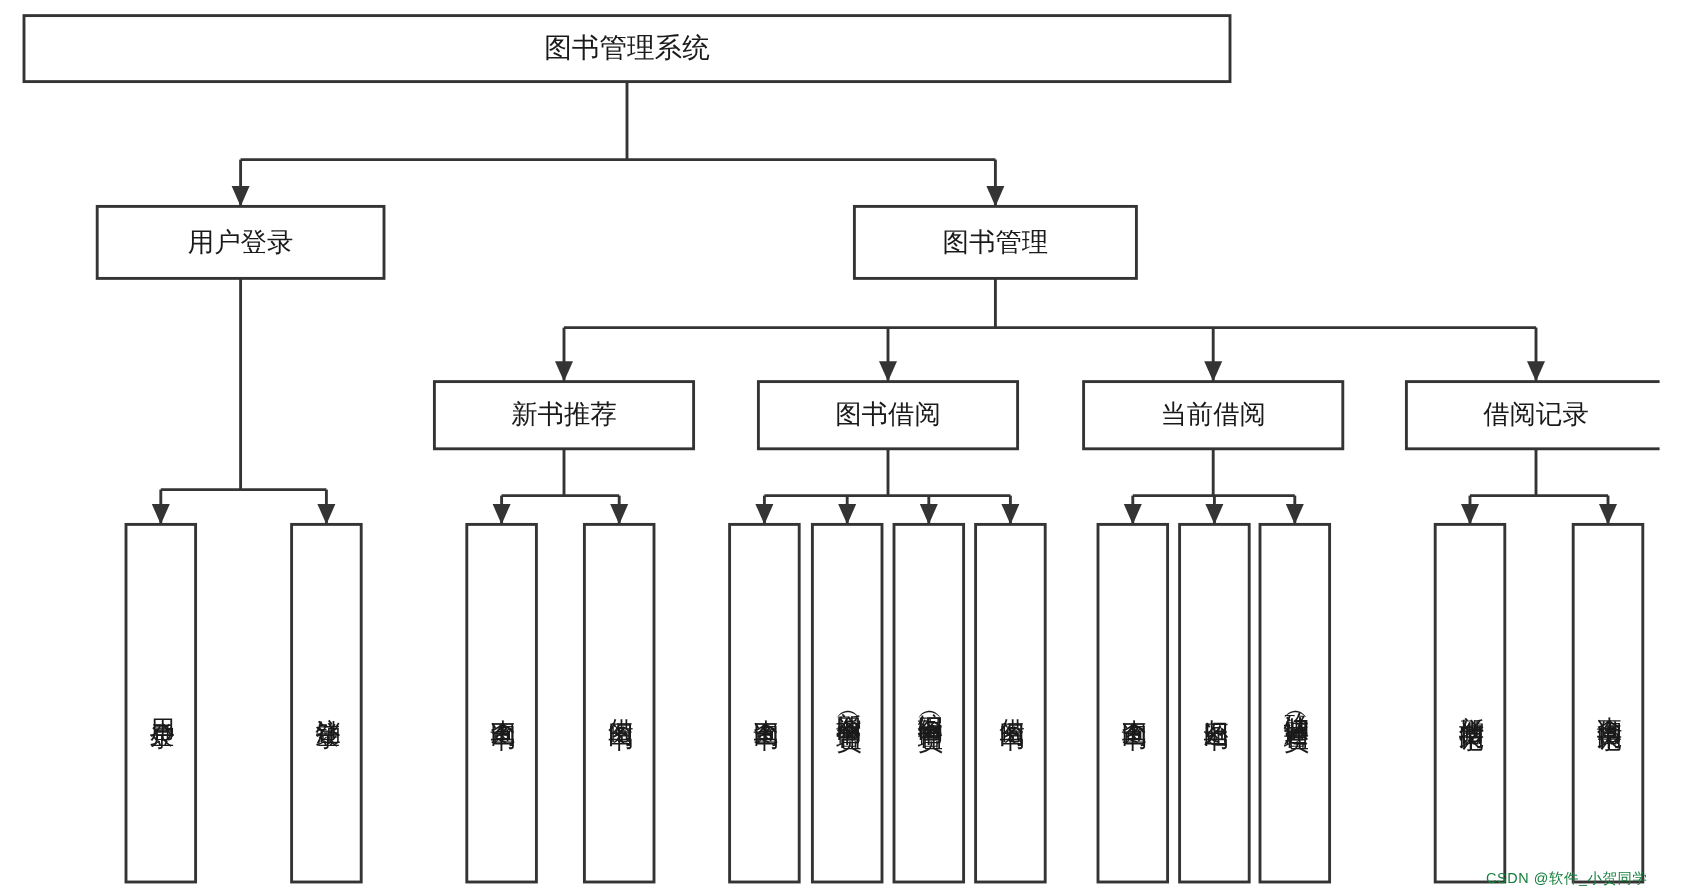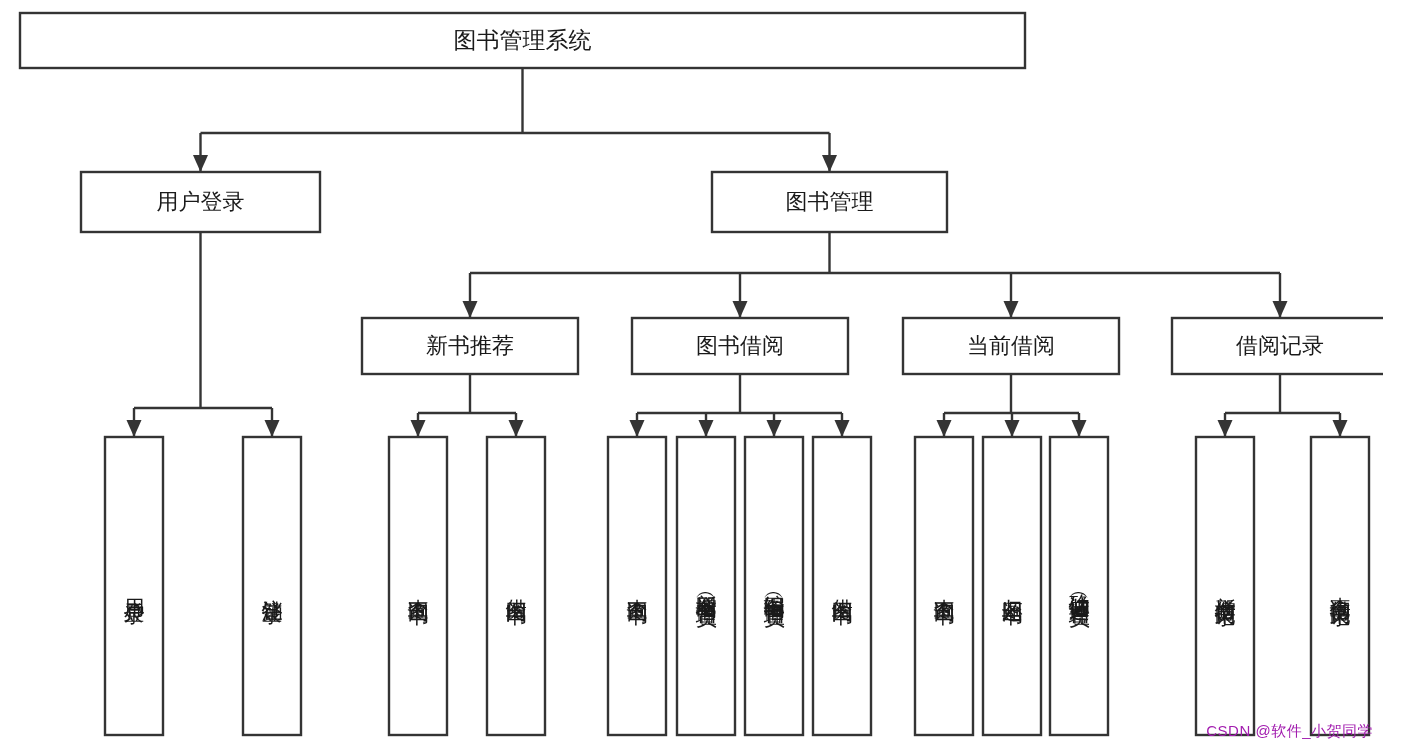--- a/index.html
+++ b/index.html
@@ -69,22 +69,22 @@
     pointer-events: none;
     display: flex;
     align-items: center;
     justify-content: center;
   }
   .watermark {
     position: absolute;
     right: 10px;
     bottom: 6px;
     font-family: "Liberation Sans", "DejaVu Sans", sans-serif;
-    font-size: 15px;
-    color: #a21caf;
+    font-size: 12px;
+    color: #15803d;
     letter-spacing: 0.5px;
     user-select: none;
   }
 </style>
 </head>
 <body>
 
 <div id="diagram-root">
 
   <svg class="diagram-canvas" viewBox="0 0 1405 747">

